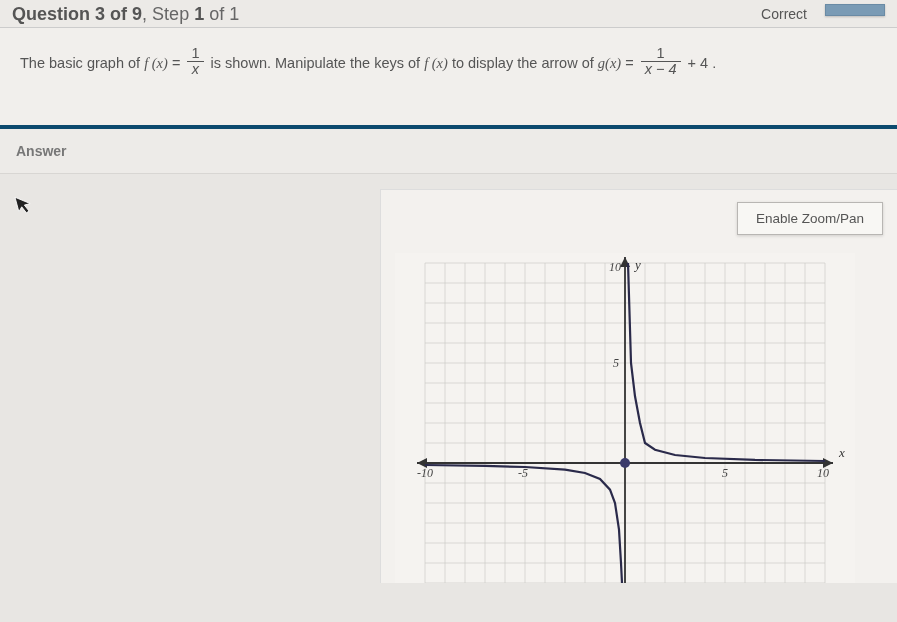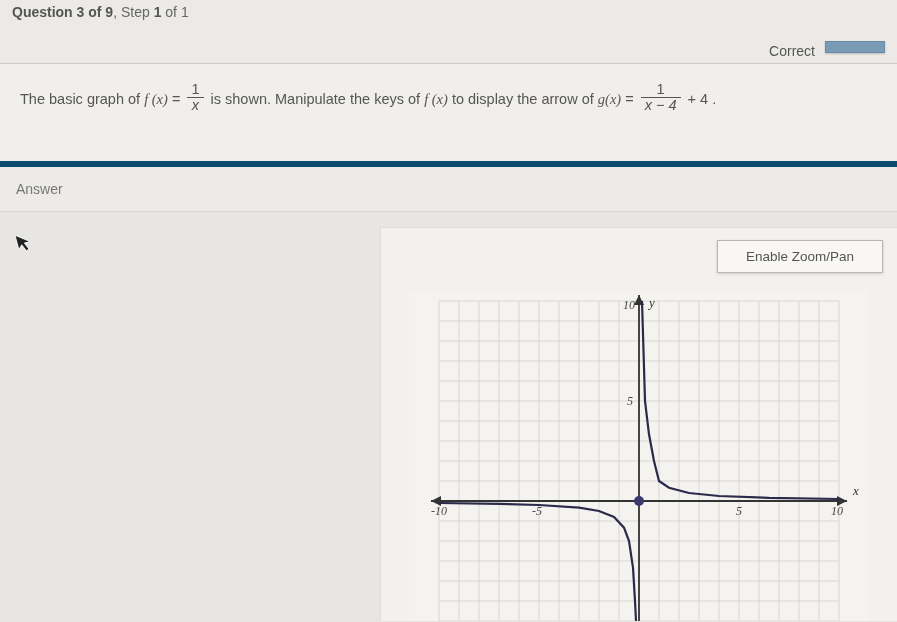--- a/index.html
+++ b/index.html
@@ -13,41 +13,41 @@
     }
     .header {
       display: flex;
       justify-content: space-between;
       align-items: flex-start;
       padding: 4px 12px 2px 12px;
       background: #eceae7;
       border-bottom: 1px solid #ccc;
     }
     .q-title {
-      font-size: 14px;
+      font-size: 18px;
       color: #666;
     }
     .q-title b { color: #555; }
     .correct-box {
       font-size: 14px;
       color: #555;
       padding: 2px 10px;
     }
     .cropped-btn {
       width: 60px;
       height: 12px;
       background: #7a9bb5;
       border: 1px solid #6a8ba5;
       box-shadow: 0 1px 2px rgba(0,0,0,0.2);
     }
-    .header-right { display: flex; gap: 0; align-items: flex-start; margin-top: 37px; }
+    .header-right { display: flex; gap: 8px; align-items: flex-start; }
     .prompt {
       padding: 20px 20px 46px 20px;
       background: #f1efec;
-      border-bottom: 6px solid #0c4a6e;
+      border-bottom: 4px solid #0c4a6e;
       font-size: 14.5px;
       color: #555;
       line-height: 1.6;
     }
     .prompt .math {
       font-family: 'Times New Roman', serif;
       font-style: italic;
     }
     .frac {
       display: inline-block;
@@ -57,21 +57,21 @@
       line-height: 1.05;
       margin: 0 3px;
       position: relative;
       top: -2px;
     }
     .frac .num { display: block; border-bottom: 1px solid #555; padding: 0 4px; font-style: normal;}
     .frac .den { display: block; padding: 0 4px; font-style: italic;}
     .answer-bar {
       padding: 14px 16px;
       font-size: 14px;
-      font-weight: normal;
+      font-weight: bold;
       color: #777;
       background: #edebe8;
       border-bottom: 1px solid #d8d6d3;
     }
     .instruct-row {
       padding: 22px 16px 10px 16px;
       font-size: 13.5px;
       color: #666;
       display: flex;
       align-items: center;
@@ -96,31 +96,31 @@
       border-left: 1px solid #ddd;
       border-top: 1px solid #ddd;
       padding: 12px 14px 0 14px;
       position: relative;
       margin-top: -44px;
     }
     .zoom-btn {
       float: right;
       background: #f8f7f4;
       border: 1px solid #b8b6b3;
-      padding: 8px 28px;
+      padding: 8px 18px;
       font-size: 13.5px;
       color: #555;
       box-shadow: 0 1px 3px rgba(0,0,0,0.15);
       cursor: pointer;
     }
     .graph-wrap {
       clear: both;
       padding-top: 18px;
       display: flex;
-      justify-content: center;
+      justify-content: flex-start;
     }
     svg.graph { background: #f5f3f0; }
     .grid-line { stroke: #c8c6c3; stroke-width: 0.6; }
     .axis-line { stroke: #333; stroke-width: 1.8; }
     .curve { stroke: #2a2a4a; stroke-width: 2.2; fill: none; }
     .tick-label { font: italic 12px 'Times New Roman', serif; fill: #444; }
     .axis-label { font: italic 13px 'Times New Roman', serif; fill: #333; }
     .arrow { fill: #333; }
     .drag-point { fill: #3a3a6a; }
   </style>

